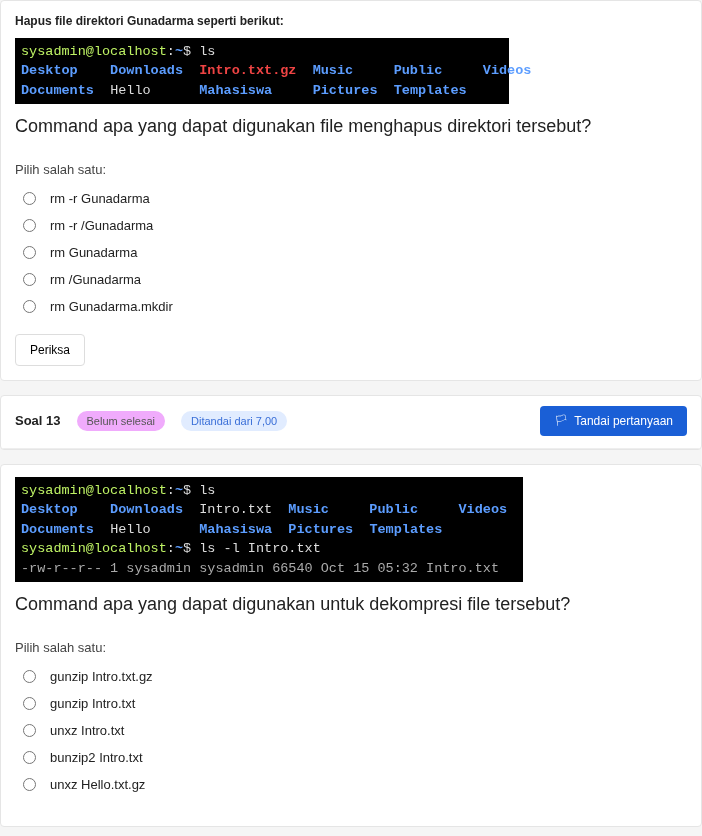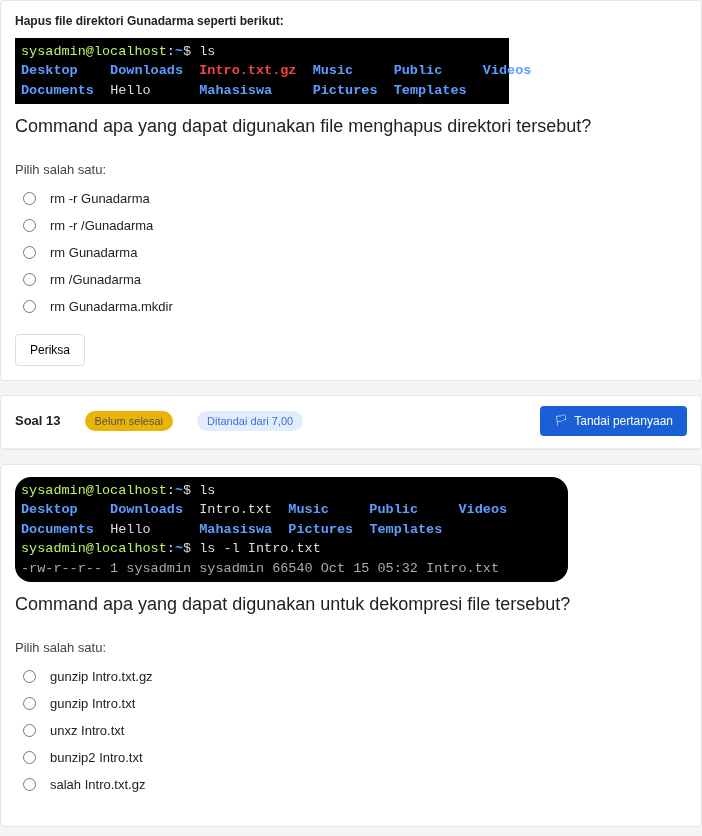--- a/index.html
+++ b/index.html
@@ -27,21 +27,21 @@
   }
   .terminal {
     font-family: "Consolas","Courier New",monospace;
     font-size: 13.5px;
     line-height: 1.45;
     padding: 4px 6px;
     margin-bottom: 10px;
     white-space: pre;
   }
   .term1 { background:#000; width:494px; }
-  .term2 { background:#000; width:553px;border-radius:16px; }
+  .term2 { background:#000; width:508px; }
   .tg  { color:#bef264; }  
   .tb  { color:#5c9dff; font-weight:bold; } 
   .tw  { color:#ddd; }                       
   .tr  { color:#ef4444; font-weight:bold; }  
   .tgr { color:#aaa; }                       
 
   .qtext-sub {
     font-size: 18px;
     font-weight: 400;
     margin: 10px 0 10px 0;
@@ -58,25 +58,25 @@
     padding: 8px 14px;
     font-size:12px;
     background:#fff;
     cursor:pointer;
   }
   .qheader {
     padding: 10px 14px 12px 14px;
     display:flex; align-items:center; justify-content:space-between;
     border-bottom:1px solid #eee;
   }
-  .qheader-left { display:flex; align-items:center; gap:24px; }
+  .qheader-left { display:flex; align-items:center; gap:16px; }
   .qnum { font-size:13px; font-weight:700; color:#222; }
   .pill {
     font-size:11px; padding:4px 10px; border-radius:12px;
-    background:#eab308; color:#555;
+    background:#f0abfc; color:#555;
   }
   .pill.blue { background:#e1ecff; color:#3a6fd8; }
   .flagbtn {
     background:#1a5fd6; color:#fff; border:none;
     font-size:12px; padding:8px 14px; border-radius:4px;
     display:flex; align-items:center; gap:6px; cursor:pointer;
   }
   .flagicon { font-size:11px; }
 </style>
 </head>
@@ -151,17 +151,17 @@
       <label class="opt">
           <input type="radio" name="q13" style="">
           <span>unxz Intro.txt</span>
         </label>
       <label class="opt">
           <input type="radio" name="q13" style="">
           <span>bunzip2 Intro.txt</span>
         </label>
       <label class="opt">
           <input type="radio" name="q13" style="">
-          <span>salah Intro.txt.gz</span>
+          <span>unxz Hello.txt.gz</span>
         </label>
     </div>
   </div>
 </div>
 
 </body></html>

